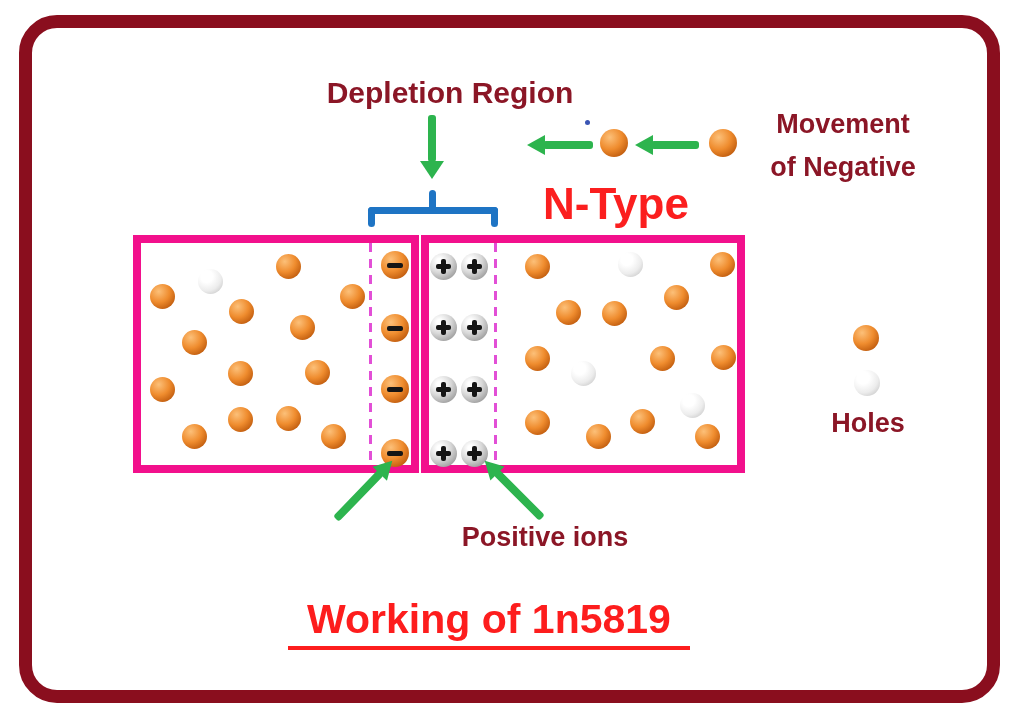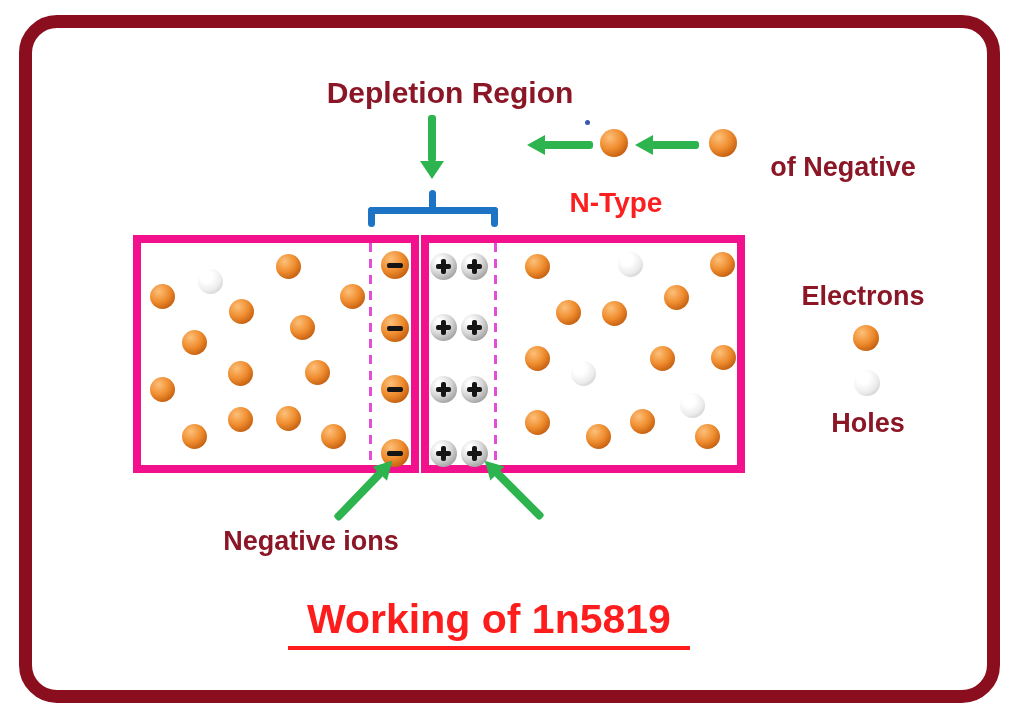--- a/index.html
+++ b/index.html
@@ -10,21 +10,21 @@
   .outer-border{
     position:absolute;left:19px;top:15px;width:981px;height:688px;box-sizing:border-box;
     border:13px solid var(--outer-border,#8a0e1e);border-radius:38px;
   }
   .lbl{position:absolute;text-align:center;white-space:nowrap;}
   .dark-red{color:var(--dark-red-text,#8b1626);}
   .lbl-depletion{left:290px;top:76px;width:320px;font-size:30px;}
   .lbl-movement1{left:743px;top:109px;width:200px;font-size:27px;}
   .lbl-movement2{left:743px;top:152px;width:200px;font-size:27px;}
   .lbl-metal{left:160px;top:188px;width:180px;font-size:36px;color:var(--region-label-red,#fb1f1f);}
-  .lbl-ntype{left:526px;top:187px;width:180px;font-size:28px;color:var(--region-label-red,#fb1f1f);}
+  .lbl-ntype{left:526px;top:179px;width:180px;font-size:44px;color:var(--region-label-red,#fb1f1f);}
   .lbl-electrons{left:763px;top:281px;width:200px;font-size:27px;}
   .lbl-holes{left:768px;top:408px;width:200px;font-size:27px;}
   .lbl-negions{left:211px;top:526px;width:200px;font-size:27px;}
   .lbl-posions{left:445px;top:522px;width:200px;font-size:27px;}
   .lbl-title{
     left:288px;top:596px;width:402px;font-size:41px;color:var(--title-red,#fd1d1d);
     border-bottom:4px solid var(--title-red,#fd1d1d);padding-bottom:3px;
   }
   .lbl-website{left:552px;top:654px;width:430px;font-size:21px;text-align:right;color:var(--website-blue,#2aa8e0);}
 
@@ -112,20 +112,21 @@
   <div class="small-dot"></div>
   <div class="arrow-left arrow-m1">
     <div class="stem"></div>
     <div class="head"></div>
   </div>
   <div class="arrow-left arrow-m2">
     <div class="stem"></div>
     <div class="head"></div>
   </div>
 
+  <div class="lbl lbl-movement1 dark-red">Movement</div>
   <div class="lbl lbl-movement2 dark-red">of Negative</div>
 
   <div class="lbl lbl-ntype">N-Type</div>
 
   <div class="region-box metal-box"></div>
   <div class="region-box n-box"></div>
   <div class="dashed-line dash-left"></div>
   <div class="dashed-line dash-right"></div>
 
   <div id="balls-layer">
@@ -202,19 +203,18 @@
 
   <div class="arrow-diag arrow-neg">
     <div class="stem"></div>
     <div class="head"></div>
   </div>
   <div class="arrow-diag arrow-pos">
     <div class="stem"></div>
     <div class="head"></div>
   </div>
 
-  <div class="lbl lbl-negions dark-red">Negative ions</div>
-
-  <div class="lbl lbl-electrons dark-red">Electrons</div>
+  <div class="lbl lbl-posions dark-red">Positive ions</div>
+
   <div class="lbl lbl-holes dark-red">Holes</div>
 
   <div class="lbl lbl-title">Working of 1n5819</div>
 </div>
 
 </body></html>

